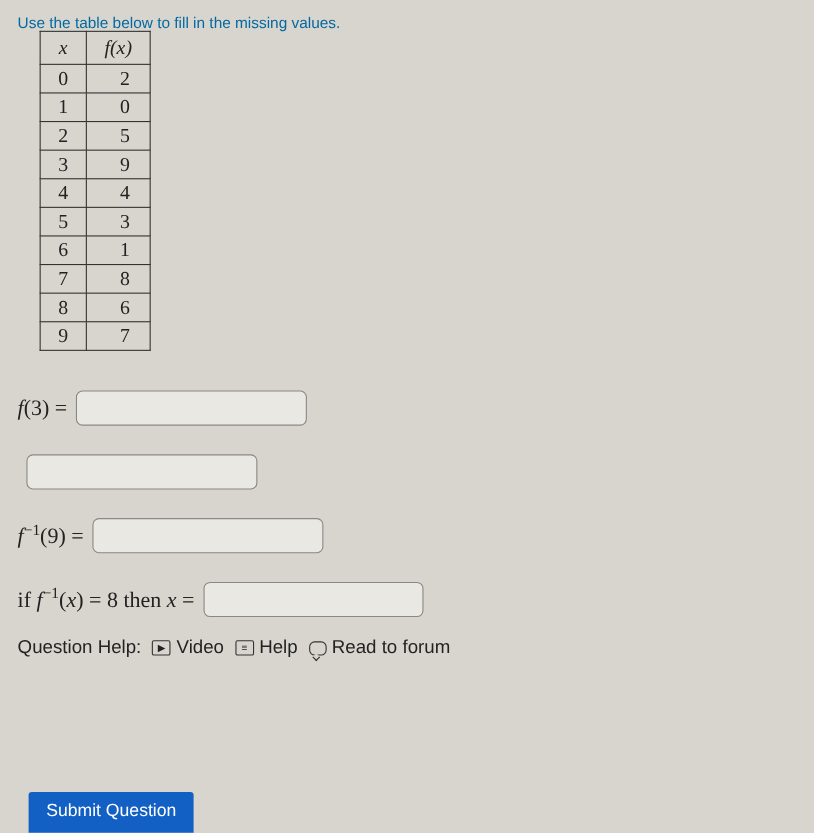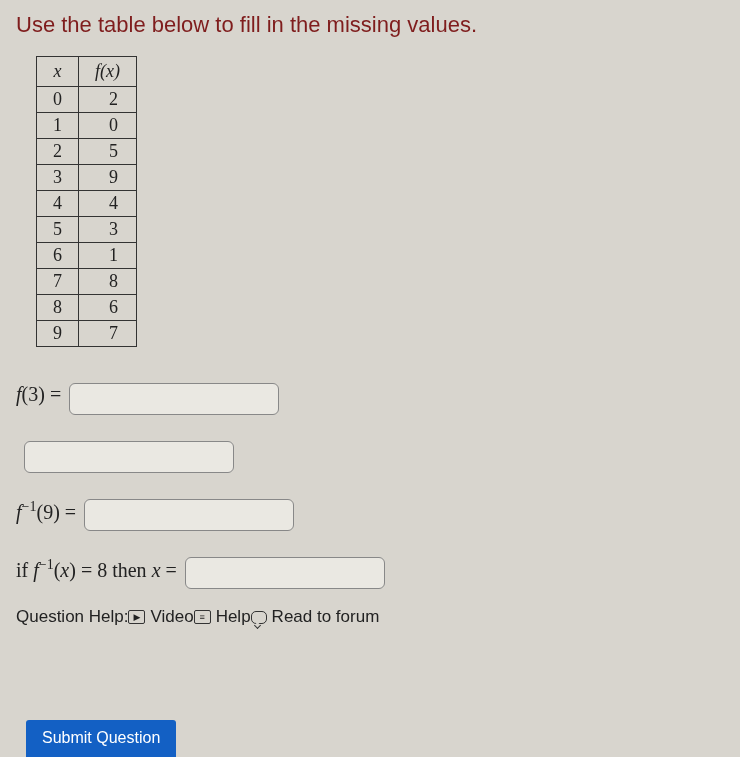--- a/index.html
+++ b/index.html
@@ -11,23 +11,22 @@
       font-family: Arial, sans-serif;
       background: #d8d5ce;
       width: 740px;
       height: 757px;
       padding: 12px 16px;
       color: #222;
       position: relative;
       overflow: hidden;
     }
     .instruction {
-      font-size: 22px;
-      color: #7f1d1d;
-      margin-bottom: 18px;
+      font-size: 14px;
+      color: #0369a1;
       font-family: "Trebuchet MS", Arial, sans-serif;
     }
     .function-table {
       border-collapse: collapse;
       margin-left: 20px;
       margin-bottom: 36px;
       background: #d8d5ce;
     }
     .function-table th, .function-table td {
       border: 1px solid #333;
@@ -46,20 +45,21 @@
     .function-table td:first-child {
       width: 42px;
     }
     .function-table td:last-child {
       width: 58px;
       text-align: right;
       padding-right: 18px;
     }
     .question-row {
       display: flex;
+      align-items: center;
       margin-bottom: 26px;
       font-family: "Times New Roman", serif;
       font-size: 20px;
     }
     .question-row .math {
       font-style: italic;
     }
     .answer-input {
       background: #eae8e2;
       border: 1px solid #888;
@@ -67,20 +67,21 @@
       height: 32px;
       width: 210px;
       margin-left: 8px;
       padding: 0 8px;
       font-size: 16px;
     }
     .help-row {
       font-size: 17px;
       display: flex;
       align-items: flex-start;
+      gap: 10px;
       margin-top: 17px;
       margin-bottom: 16px;
       flex-wrap: wrap;
     }
     .help-item {
       display: inline-flex;
       align-items: center;
       gap: 5px;
       color: #222;
       text-decoration: none;

